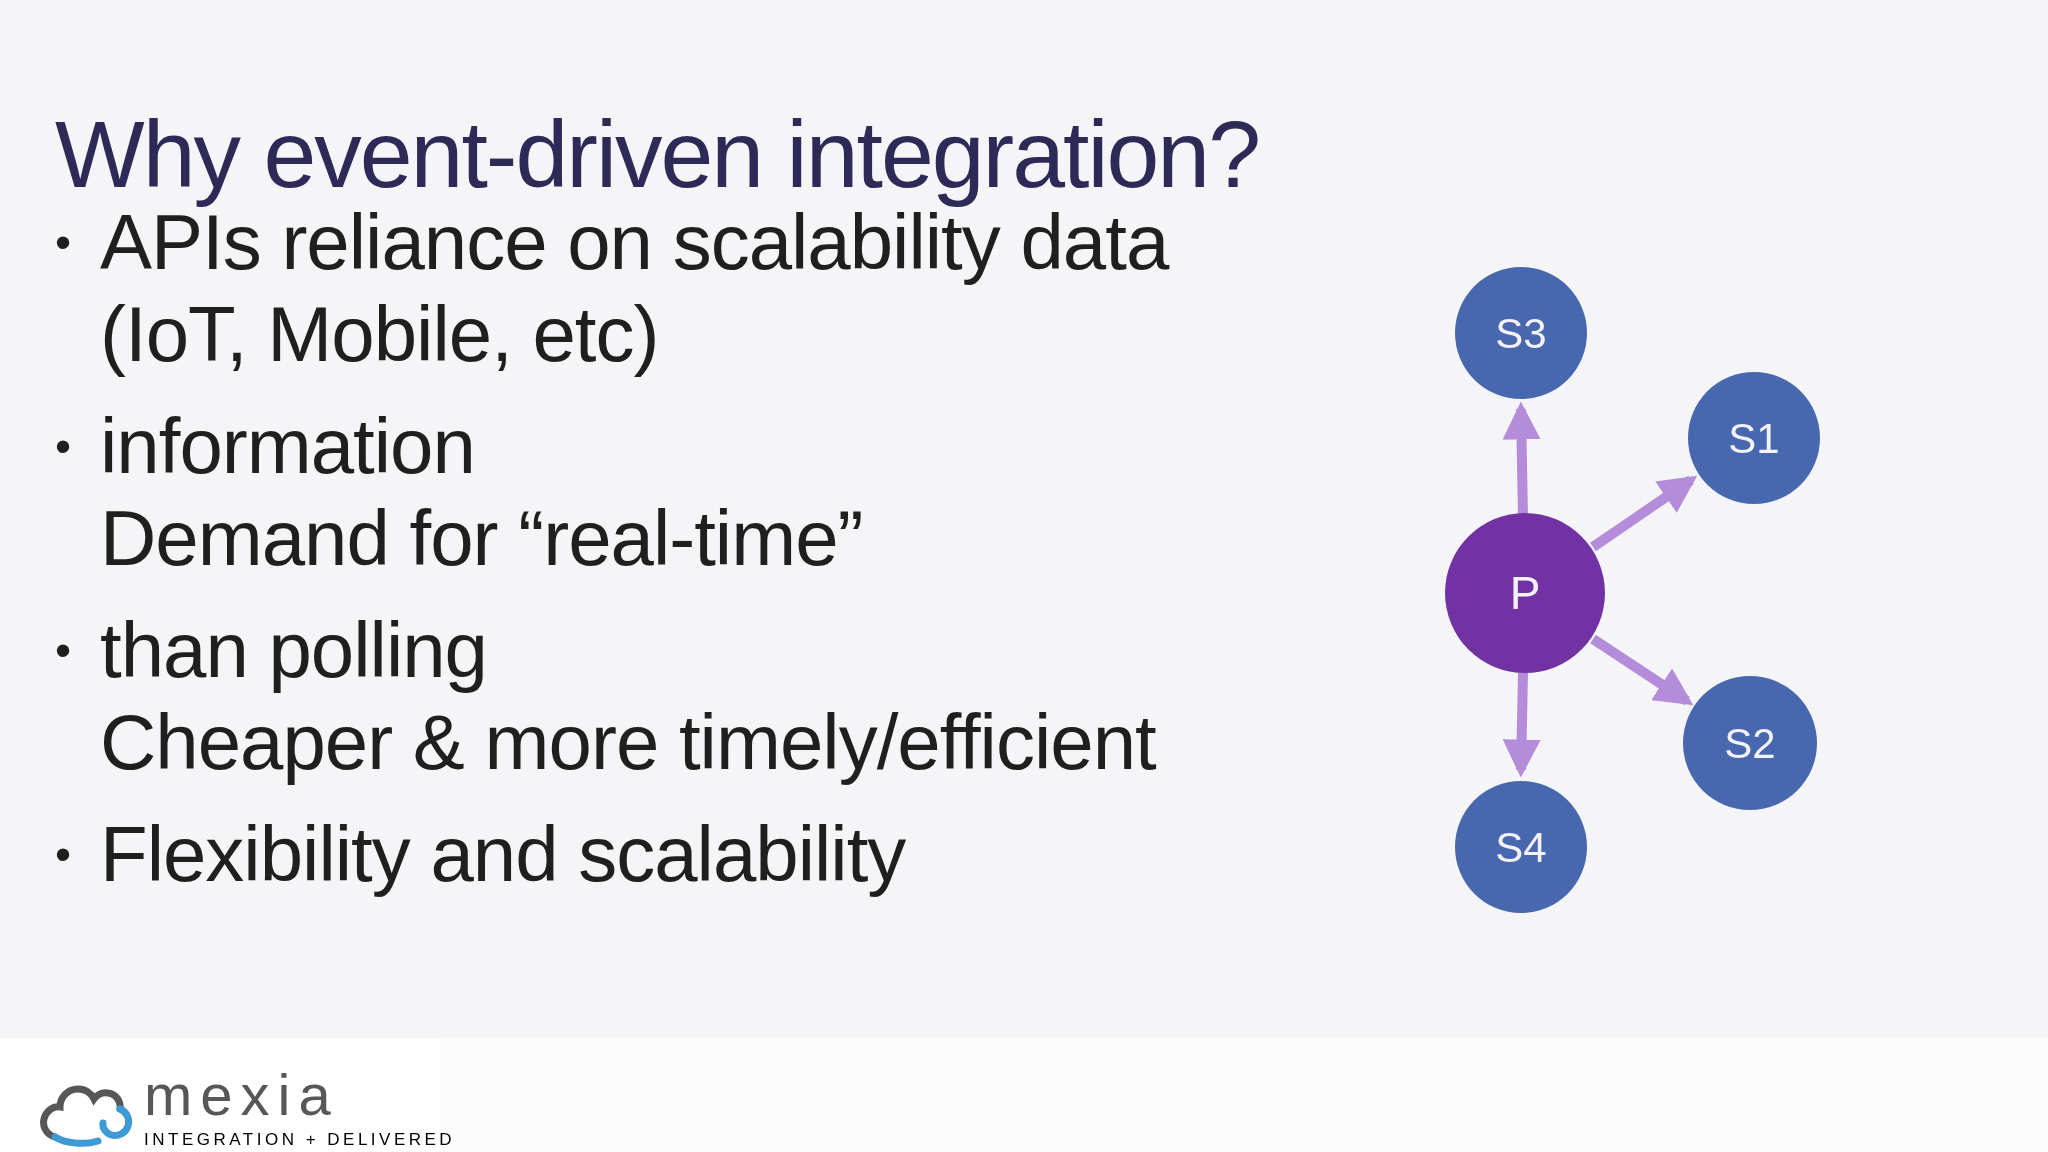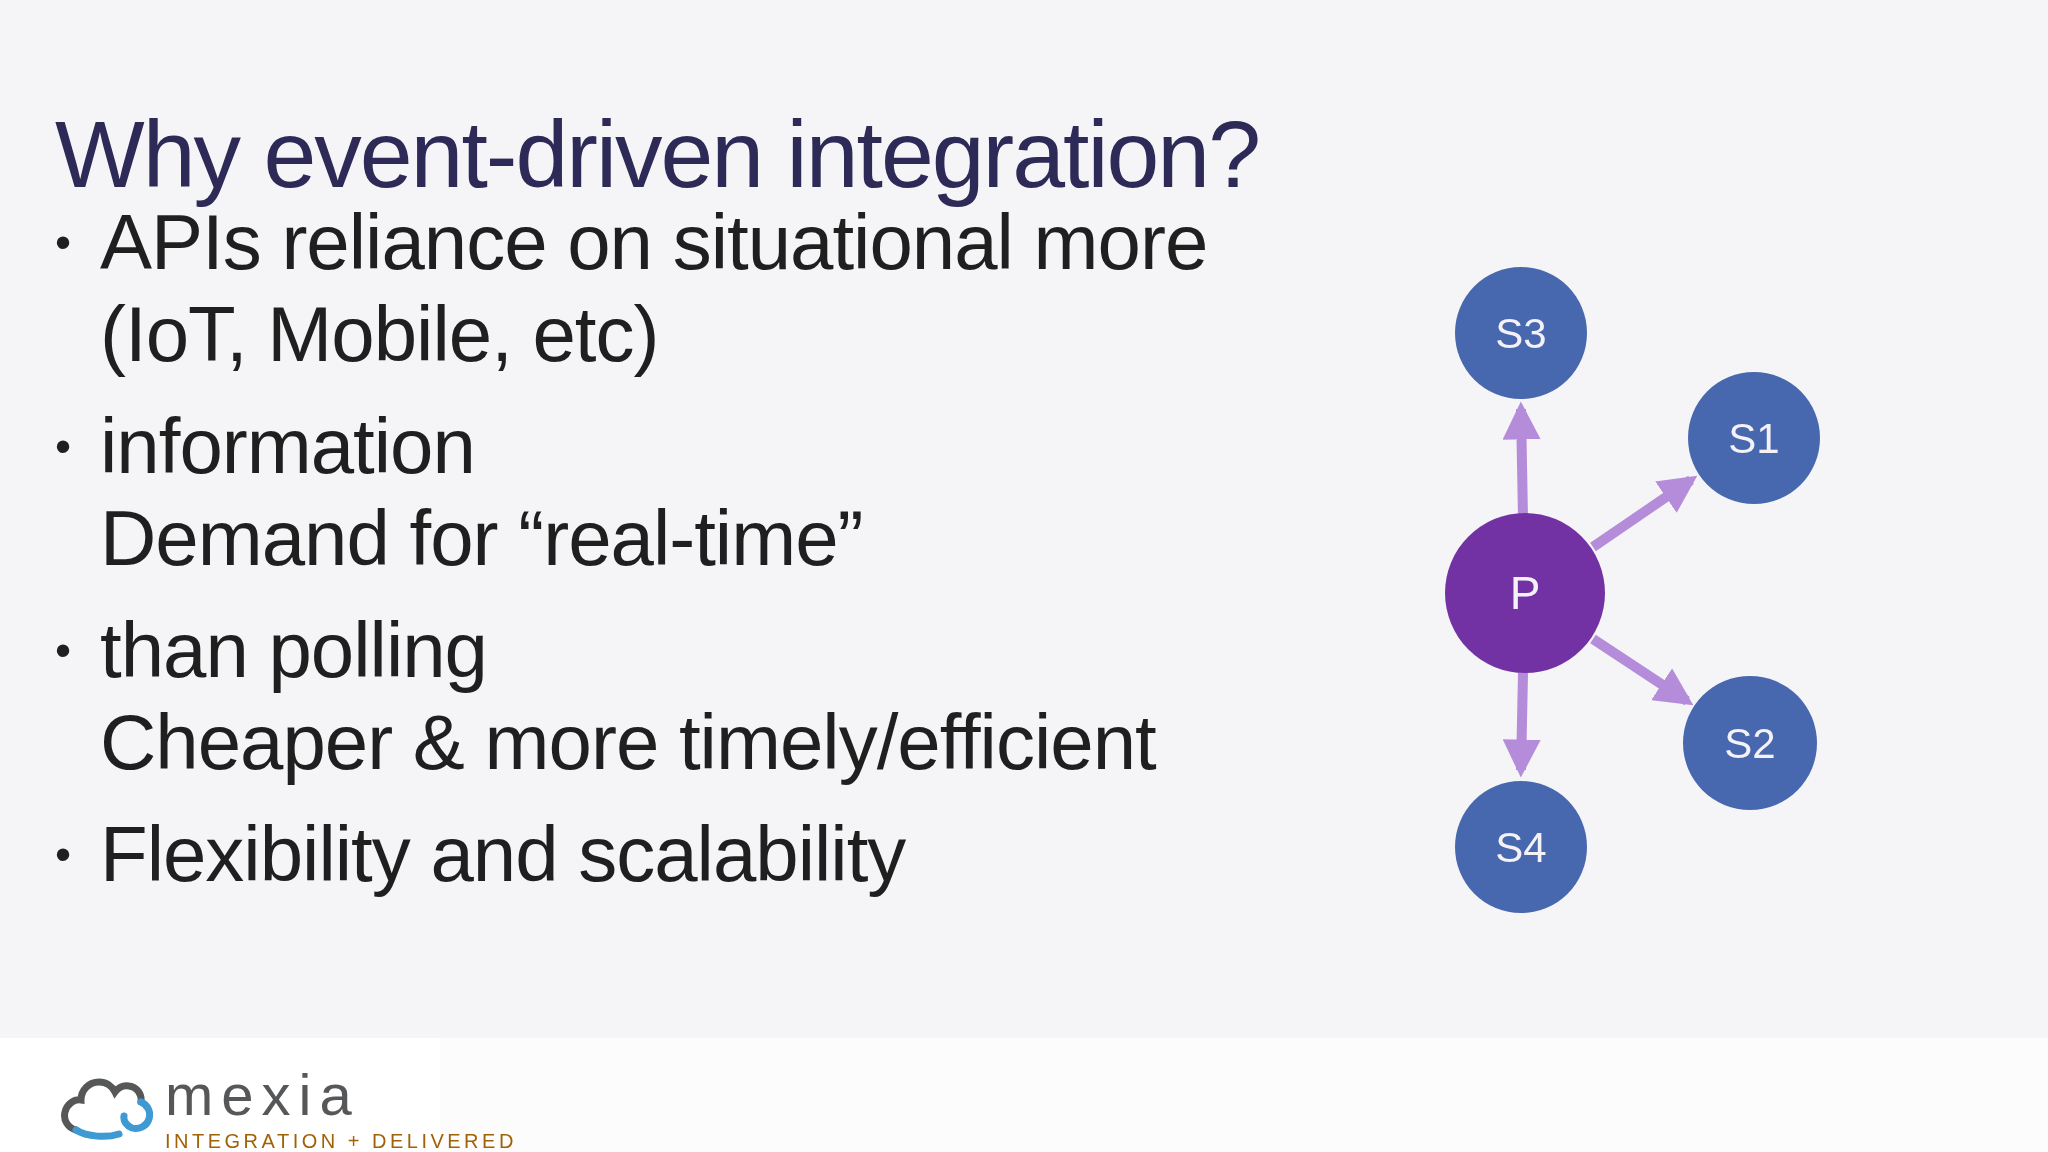--- a/index.html
+++ b/index.html
@@ -34,40 +34,40 @@
   }
   .node-label-p{font-size:46px;}
   .footer-band{
     position:absolute;left:0;bottom:0;width:2048px;height:114px;
     background:#fcfcfd;
   }
   .logo-plate{
     position:absolute;left:0;bottom:0;width:440px;height:114px;background:#ffffff;
   }
   .mexia-logo{
-    position:absolute;left:61px;top:1066px;display:flex;align-items:center;
+    position:absolute;left:40px;top:1066px;display:flex;align-items:flex-end;
   }
   .logo-text-col{margin-left:12px;}
   .logo-wordmark{
     font-size:58px;letter-spacing:8px;color:#565759;font-weight:400;line-height:1.0;
   }
   .logo-tagline{
-    margin-top:6px;font-size:20px;letter-spacing:3.5px;color:#a16207;font-weight:400;
+    margin-top:6px;font-size:17px;letter-spacing:3.5px;color:#000000;font-weight:400;
   }
 </style>
 </head>
 <body>
 
 <h1 class="slide-title">Why event-driven integration?</h1>
 
 <ul class="bullet-list">
   <li class="bullet-item">
     <span class="bullet-marker">•</span>
     <span class="bullet-text">
-      <span>APIs reliance on situational more</span>
+      <span>APIs reliance on scalability data</span>
       <span>(IoT, Mobile, etc)</span>
     </span>
   </li>
   <li class="bullet-item">
     <span class="bullet-marker">•</span>
     <span class="bullet-text">
       <span>information</span>
       <span>Demand for “real-time”</span>
     </span>
   </li>

